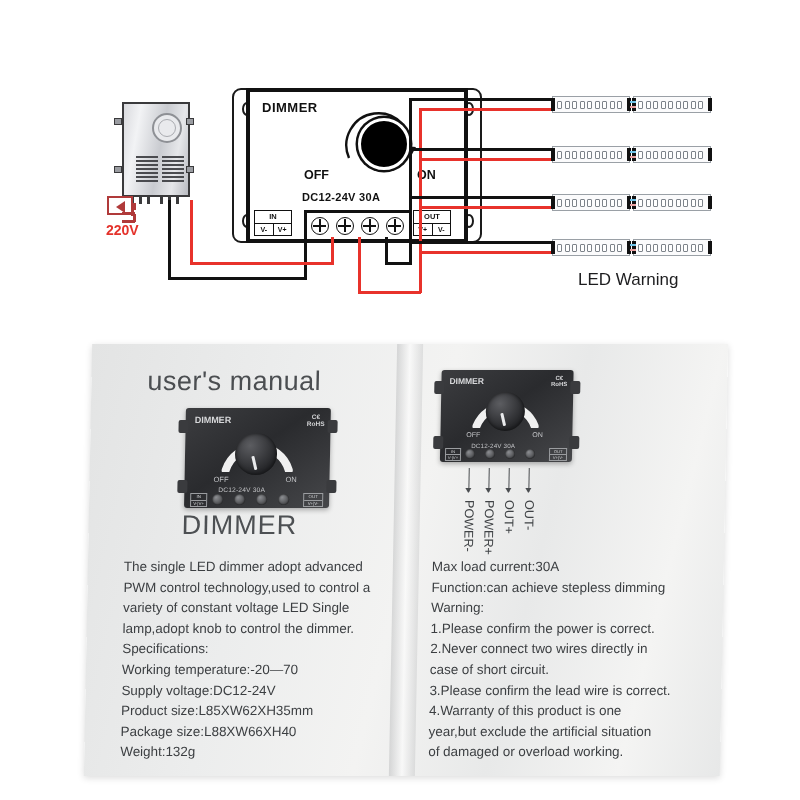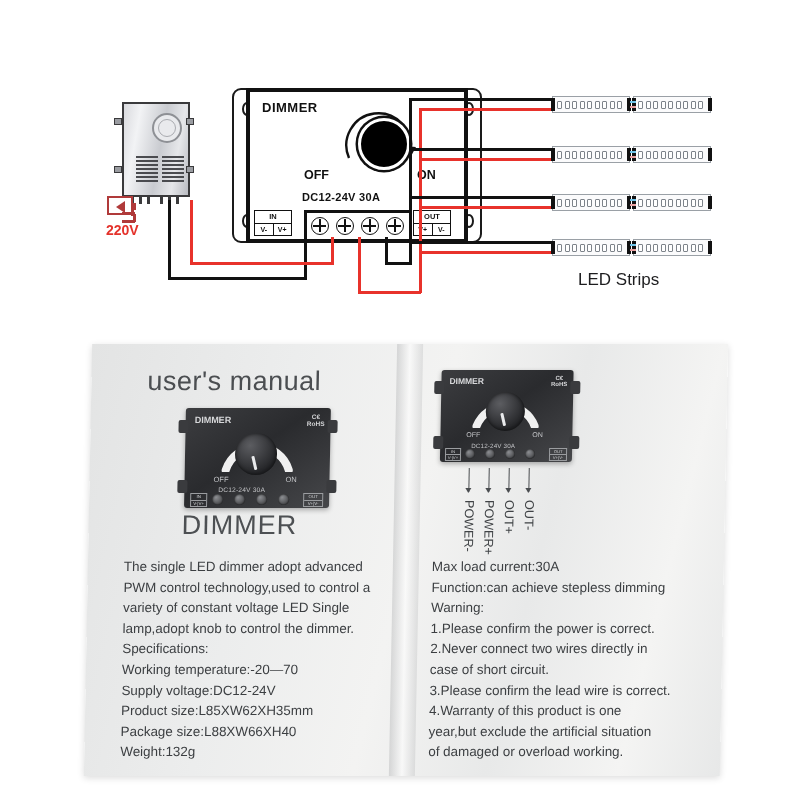--- a/index.html
+++ b/index.html
@@ -312,21 +312,21 @@
         <div class="led"></div>
         <div class="led"></div>
         <div class="led"></div>
         <div class="led"></div>
       </div>
       <div class="pad" style="left: 632px; top: 241px;"></div>
       <div class="pad" style="left: 708px; top: 241px;"></div>
       <div class="jw" style="left: 630px; top: 244px; width: 6px; background: rgb(111, 195, 232);"></div>
       <div class="jw" style="left: 630px; top: 249px; width: 6px; background: rgb(232, 160, 160);"></div>
     </div>
-  <div class="strips-label">LED Strips</div>
+  <div class="strips-label">LED Warning</div>
 </div>
 
 <div id="manual">
 
   <div class="mpage left">
     <div class="mtitle">user's manual</div>
 
     <div class="photo" style="left:95px;top:64px;width:145px;height:100px">
       <div class="ph-tab" style="left:-7px;top:12px"></div>
       <div class="ph-tab" style="left:-7px;top:72px"></div>

